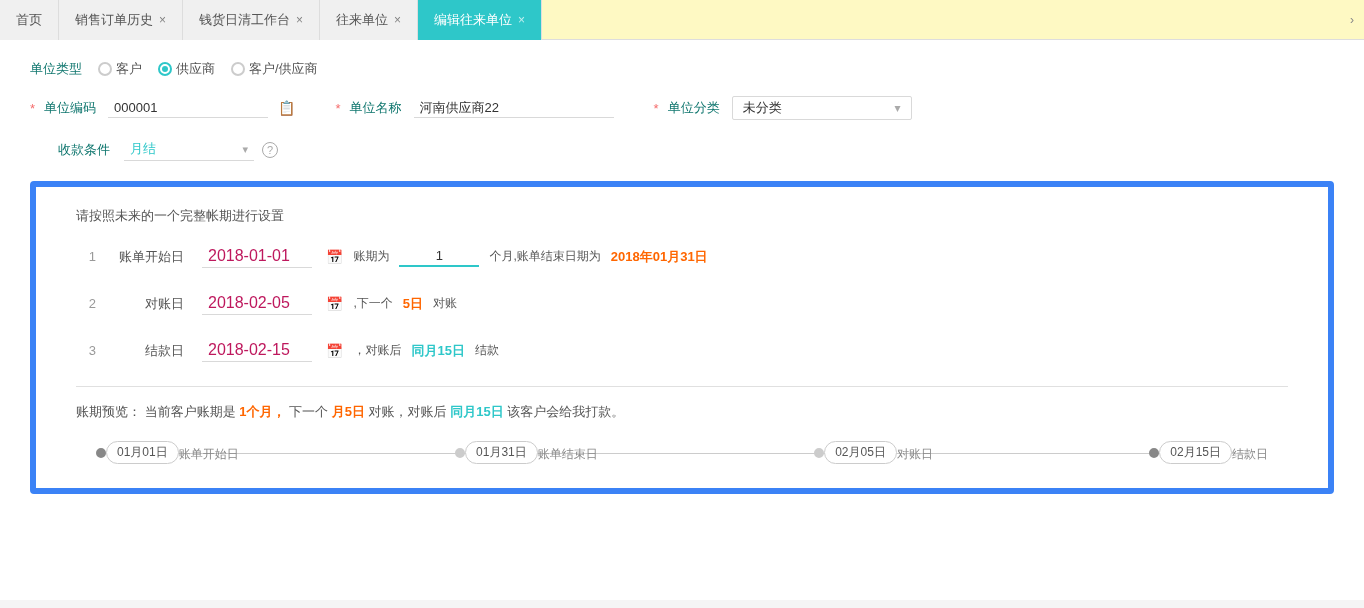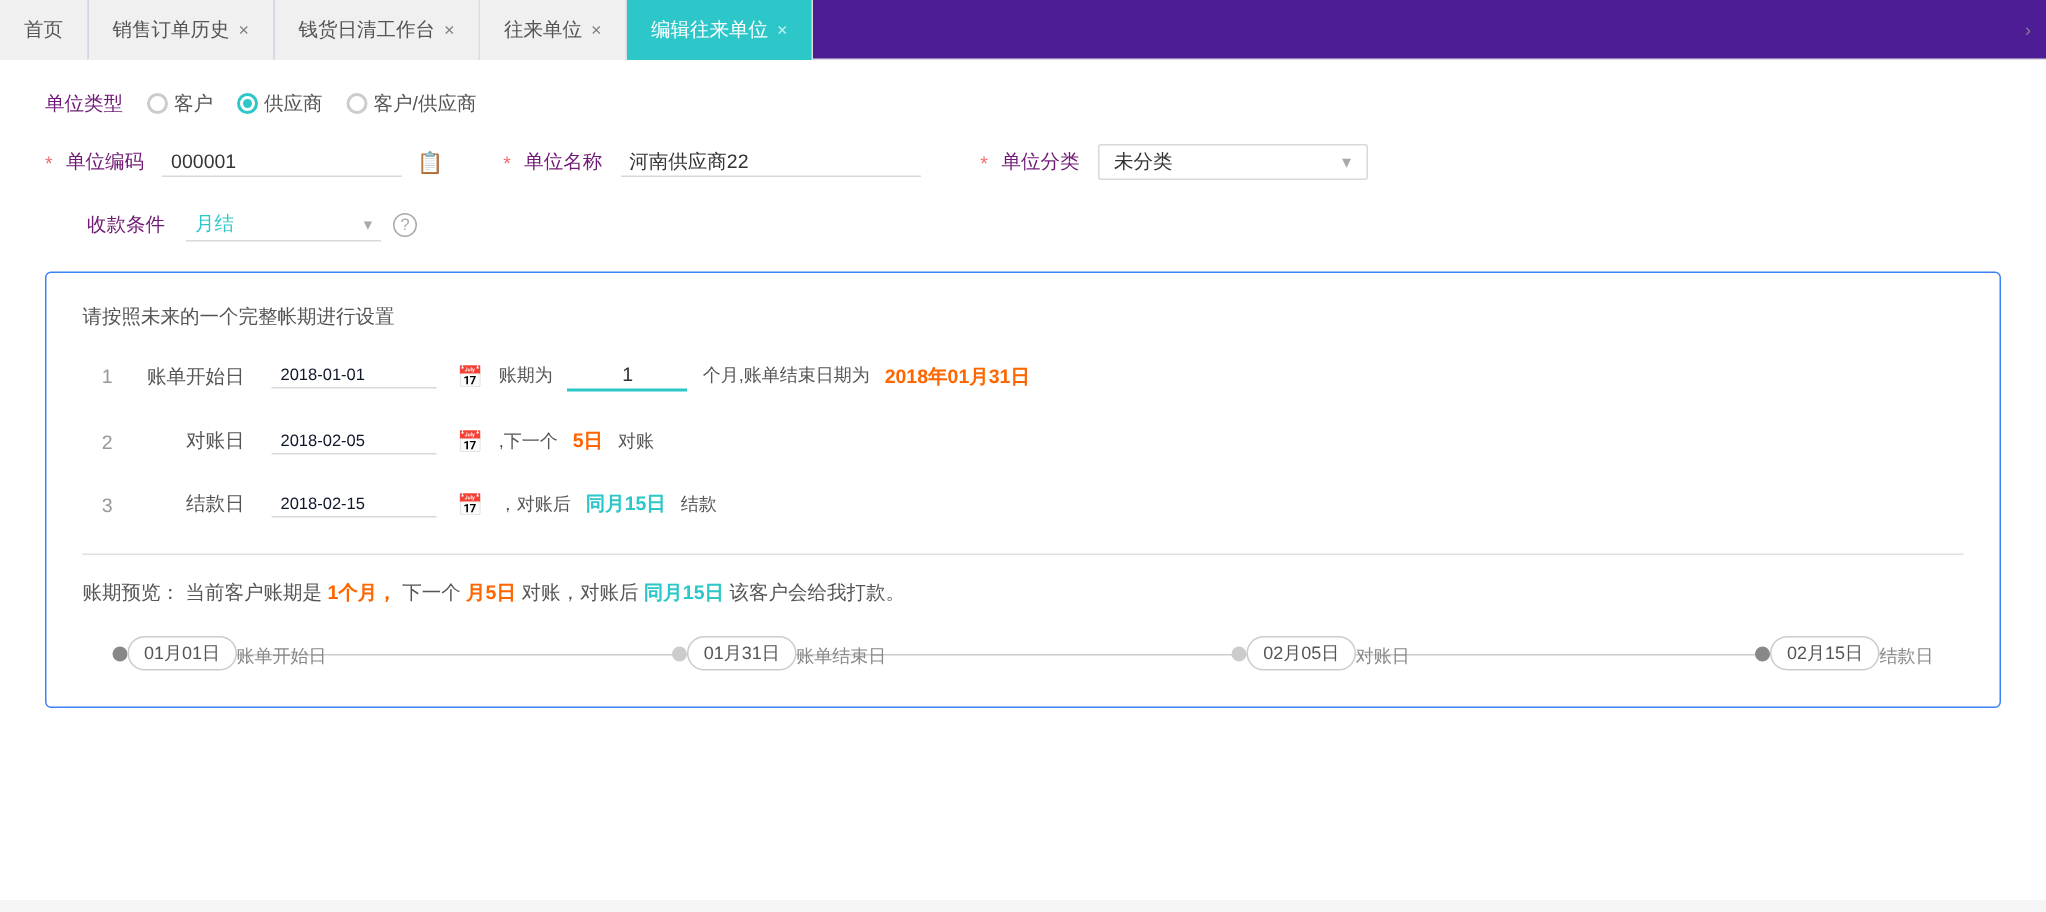--- a/index.html
+++ b/index.html
@@ -2,21 +2,21 @@
 <html><head>
   <meta charset="utf-8">
   <style>
     * { box-sizing: border-box; margin: 0; padding: 0; }
     body { font-family: 'Microsoft YaHei', Arial, sans-serif; font-size: 13px; background: #f5f5f5; color: #333; }
 
     
     .tabs-bar {
       display: flex;
       align-items: center;
-      background: #4c1d95;
+      background: #fef9c3;
       border-bottom: 1px solid #ddd;
       height: 40px;
       padding-left: 0;
     }
     .tab {
       display: flex;
       align-items: center;
       padding: 0 16px;
       height: 40px;
       cursor: pointer;
@@ -57,21 +57,21 @@
 
     
     .form-row {
       display: flex;
       align-items: center;
       margin-bottom: 18px;
       flex-wrap: wrap;
       gap: 10px;
     }
     .form-label {
-      color: #701a75;
+      color: #0f766e;
       margin-right: 6px;
       font-size: 13px;
     }
     .required-star {
       color: #f56c6c;
       margin-right: 3px;
     }
     .radio-group {
       display: flex;
       align-items: flex-start;
@@ -164,23 +164,23 @@
     .payment-row {
       display: flex;
       align-items: center;
       gap: 8px;
       margin-bottom: 20px;
       margin-left: 28px;
     }
 
     
     .section-box {
-      border: 1px solid #3b82f6;
+      border: 6px solid #3b82f6;
       border-radius: 4px;
-      padding: 20px 24px;
+      padding: 20px 40px;
       margin-bottom: 0;
     }
     .section-title {
       font-size: 13px;
       color: #555;
       margin-bottom: 20px;
     }
 
     
     .data-row {
@@ -201,22 +201,22 @@
       color: #555;
       width: 70px;
       text-align: right;
       margin-right: 8px;
     }
     .date-input {
       border: none;
       border-bottom: 1px solid #d9d9d9;
       outline: none;
       padding: 2px 6px;
-      font-size: 11px;
-      color: #0f172a;
+      font-size: 16px;
+      color: #be185d;
       width: 110px;
     }
     .month-input {
       border: none;
       border-bottom: 2px solid #2ec7c9;
       outline: none;
       padding: 2px 6px;
       font-size: 13px;
       color: #333;
       width: 80px;

